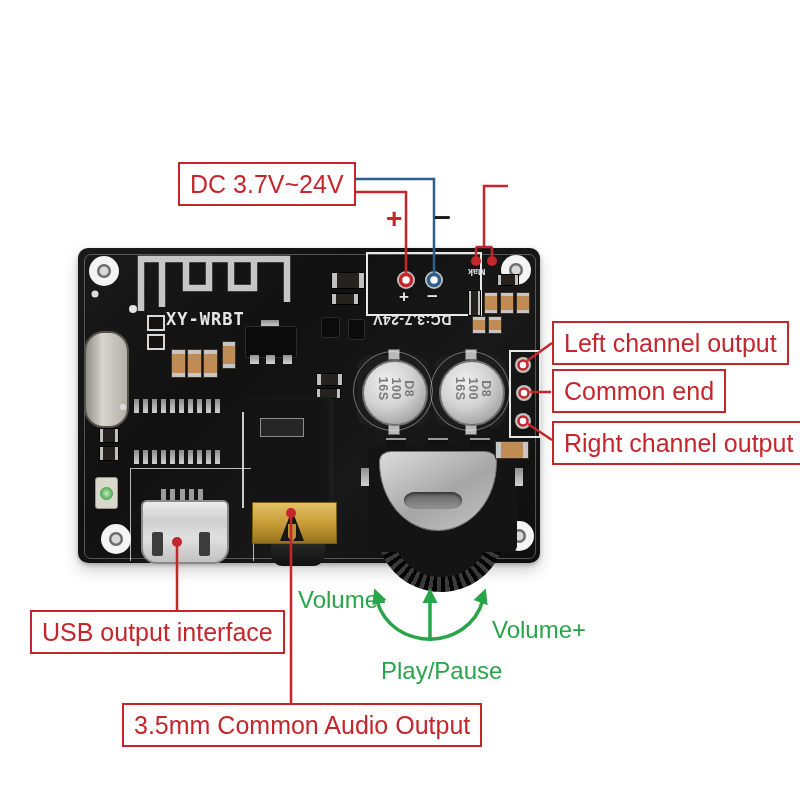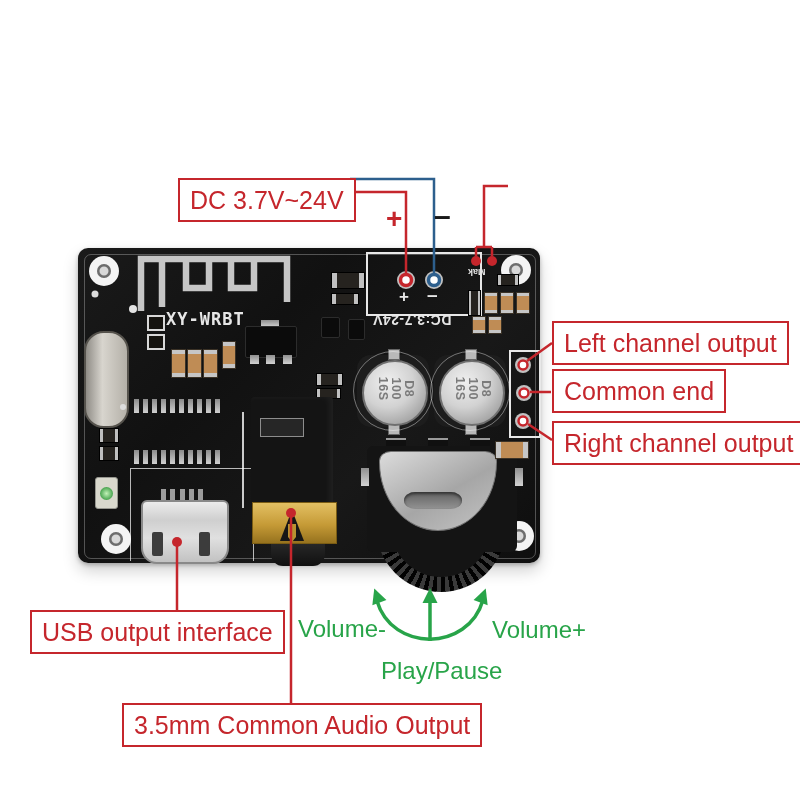--- a/index.html
+++ b/index.html
@@ -258,28 +258,28 @@
 
     <g>
       <path d="M377 601 C392 652 468 652 483 600" stroke="#28a449" stroke-width="3.5" fill="none"></path>
       <path d="M430 641 V602" stroke="#28a449" stroke-width="3.5" fill="none"></path>
       <path d="M377 588 l-7.5 15 h15 Z" transform="rotate(-20 377 596)" fill="#28a449"></path>
       <path d="M430 588 l-7.5 15 h15 Z" fill="#28a449"></path>
       <path d="M483 588 l-7.5 15 h15 Z" transform="rotate(20 483 596)" fill="#28a449"></path>
     </g>
   </svg>
 
-  <div class="label" style="left:178px;top:178px;">DC 3.7V~24V</div>
+  <div class="label" style="left:178px;top:162px;">DC 3.7V~24V</div>
   <div class="mark" style="left:386px;top:203px;color:#c5262c;font-size:28px;">+</div>
   <div class="mark" style="left:434px;top:199px;color:#1a1a1a;font-size:30px;">–</div>
 
   <div class="label" style="left:552px;top:321px;">Left channel output</div>
   <div class="label" style="left:552px;top:369px;">Common end</div>
   <div class="label" style="left:552px;top:421px;">Right channel output</div>
 
   <div class="label" style="left:30px;top:610px;">USB output interface</div>
   <div class="label" style="left:122px;top:703px;">3.5mm Common Audio Output</div>
 
-  <div class="gtext" style="left:298px;top:615px;">Volume-</div>
+  <div class="gtext" style="left:298px;top:586px;">Volume-</div>
   <div class="gtext" style="left:492px;top:616px;">Volume+</div>
   <div class="gtext" style="left:381px;top:657px;">Play/Pause</div>
 
 </div>
 
 </body></html>

